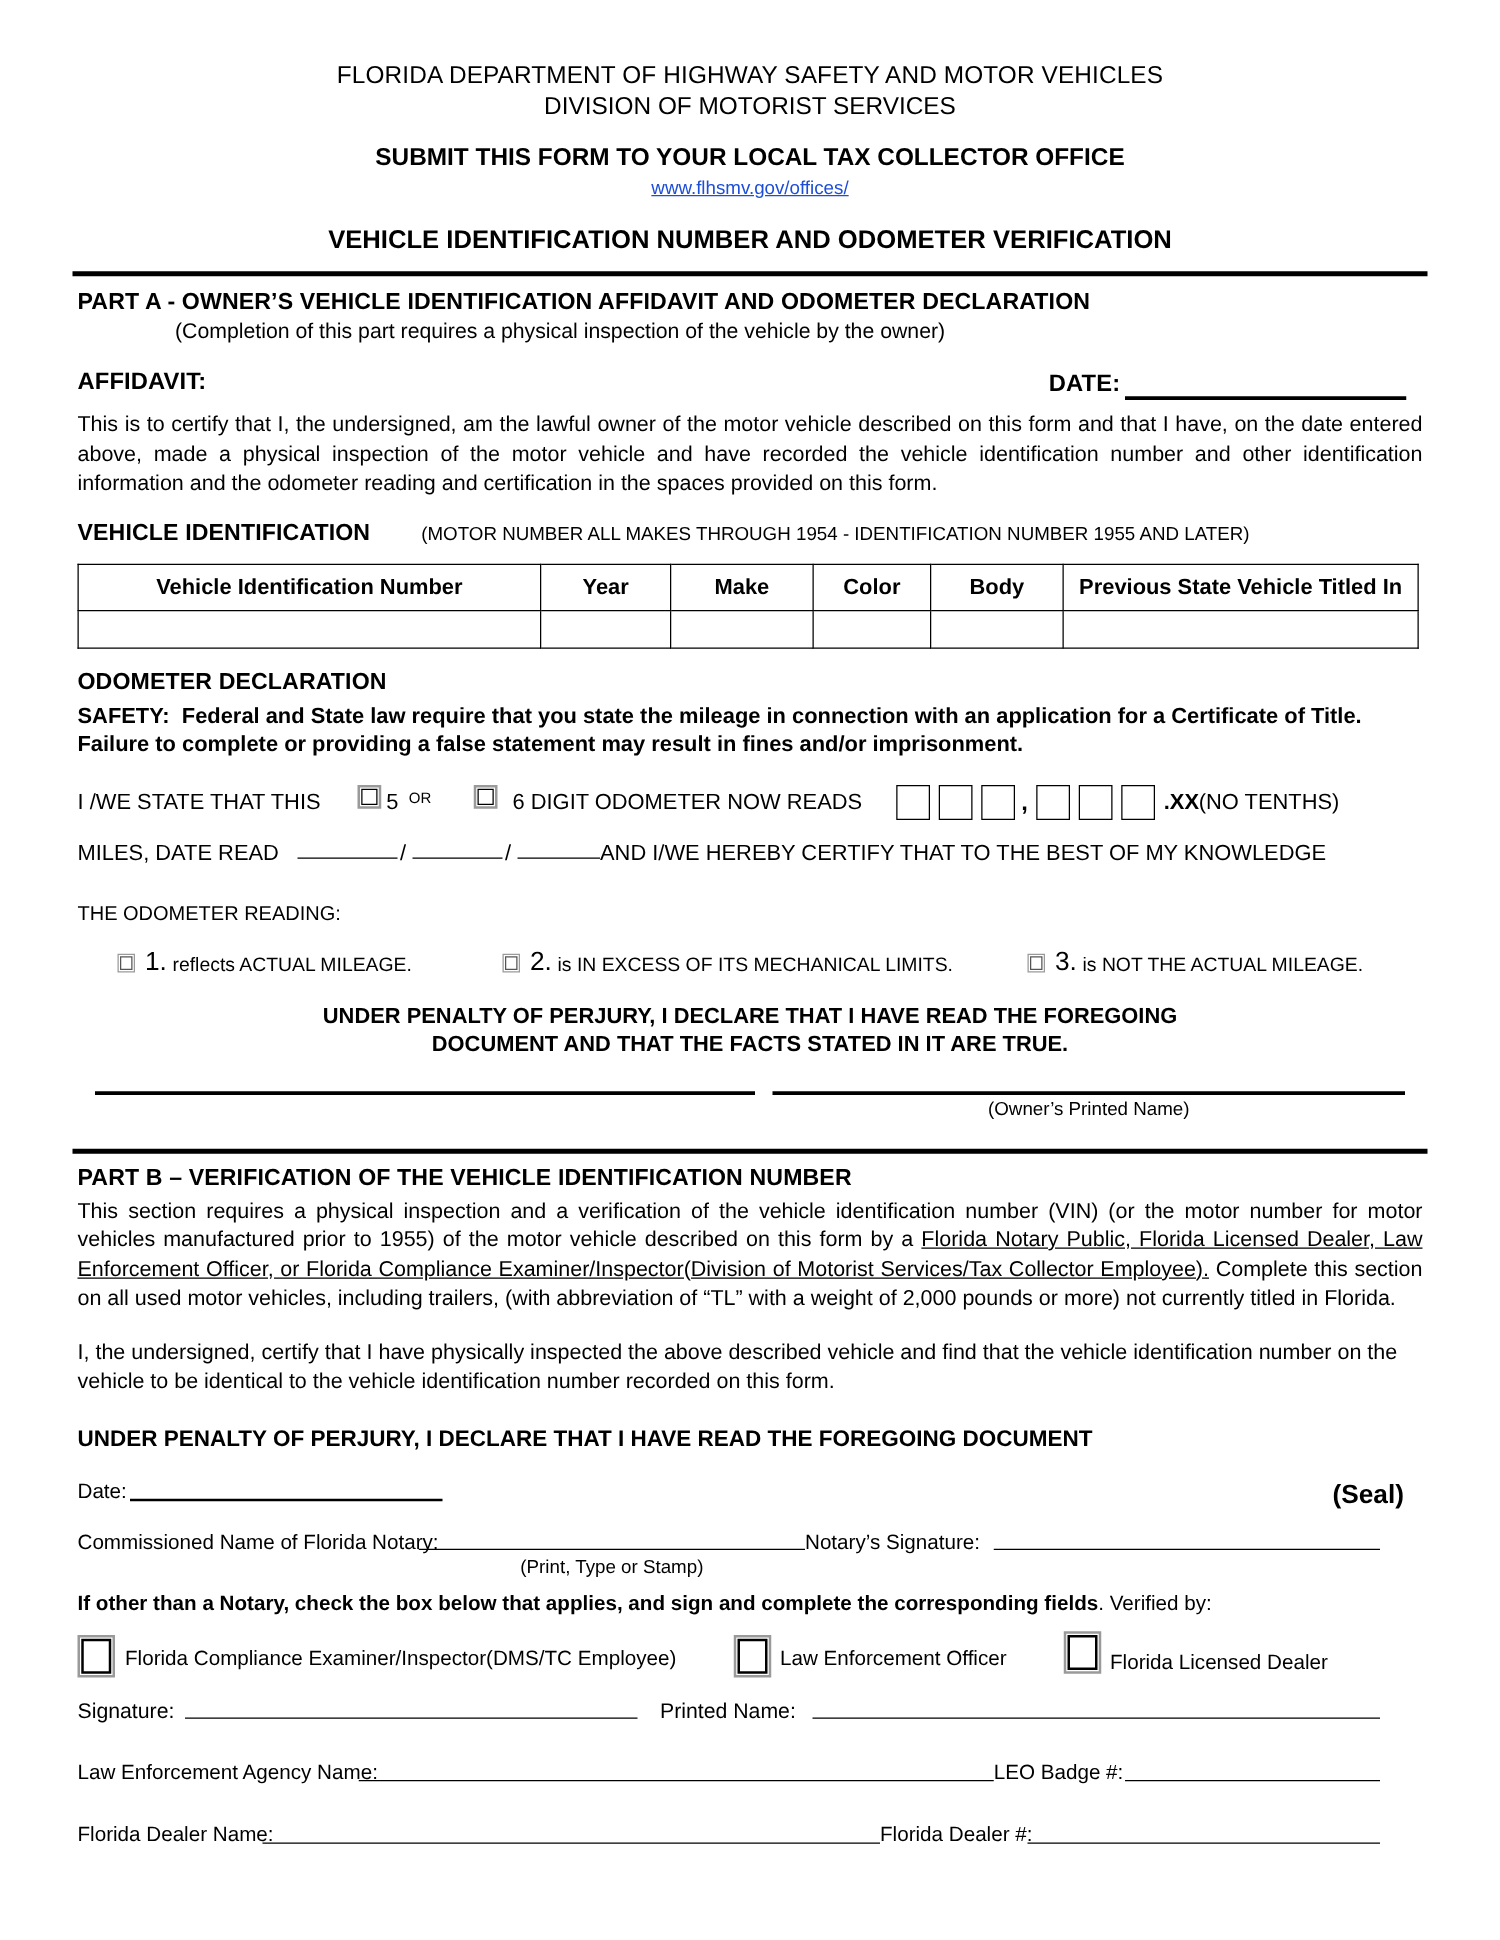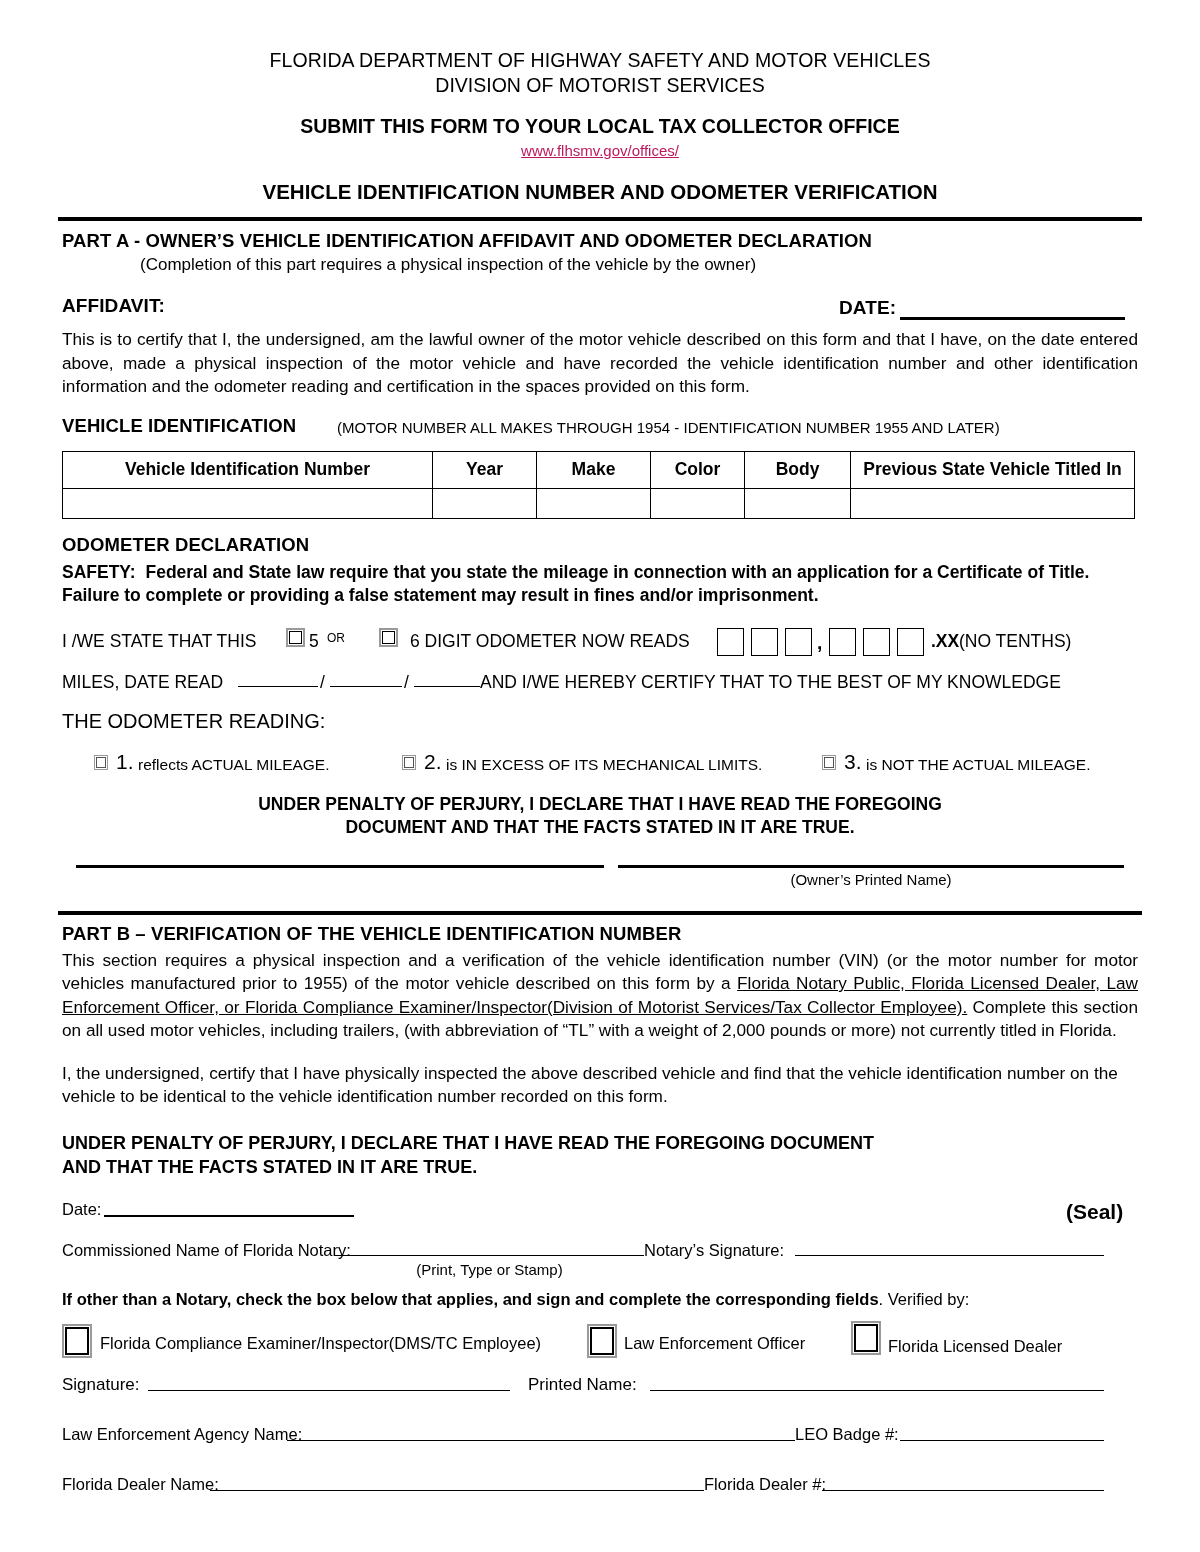--- a/index.html
+++ b/index.html
@@ -10,21 +10,21 @@
     -webkit-font-smoothing:antialiased;
   }
   .page{position:relative;width:1200px;height:1552px;overflow:hidden;}
 
   
   .hdr{text-align:center;}
   .hdr1{font-size:19.5px;letter-spacing:.1px;padding-top:48px;line-height:25px;}
   .hdr2{font-size:19.5px;line-height:25px;}
   .hdr3{font-size:19.5px;font-weight:bold;padding-top:16px;line-height:25px;}
   .hdrlink{font-size:15px;padding-top:2px;line-height:20px;}
-  .hdrlink a,.blue{color:#be185d;text-decoration:underline;}
+  .hdrlink a,.blue{color:#1d4ed8;text-decoration:underline;}
   .hdr4{font-size:20.5px;font-weight:bold;padding-top:18px;line-height:26px;}
 
   .rule-thick{border-top:4px solid #000;margin:12px 58px 0 58px;}
   .rule-thick2{border-top:4px solid #000;margin:0 58px;}
 
   
   .wrap{margin:0 62px;}
   .b{font-weight:bold;}
   .partttl{font-size:18.5px;font-weight:bold;letter-spacing:.1px;}
   .sub{font-size:17px;}
@@ -148,21 +148,21 @@
     <div class="row" style="height:32px;margin-top:5px;">
       <span class="abs" style="left:0;top:5px;font-size:17.5px;">MILES, DATE READ</span>
       <span class="abs ul" style="left:176px;top:5px;width:80px;"></span>
       <span class="abs" style="left:258px;top:5px;font-size:17.5px;">/</span>
       <span class="abs ul" style="left:268px;top:5px;width:72px;"></span>
       <span class="abs" style="left:342px;top:5px;font-size:17.5px;">/</span>
       <span class="abs ul" style="left:352px;top:5px;width:66px;"></span>
       <span class="abs" style="left:418px;top:5px;font-size:17.5px;">AND I/WE HEREBY CERTIFY THAT TO THE BEST OF MY KNOWLEDGE</span>
     </div>
 
-    <div style="font-size:20px;margin-top:11px;">THE ODOMETER READING:</div>
+    <div style="font-size:16px;margin-top:24px;">THE ODOMETER READING:</div>
 
     <div class="row" style="height:34px;margin-top:17px;">
       <span class="abs cbx-sm" style="left:32px;top:5px;">
           <span class="in"></span>
         </span>
       <span class="abs" style="left:54px;top:0px;font-size:21px;">1.</span>
       <span class="abs" style="left:76px;top:6px;font-size:15.5px;">reflects ACTUAL MILEAGE.</span>
 
       <span class="abs cbx-sm" style="left:340px;top:5px;">
           <span class="in"></span>
@@ -195,21 +195,20 @@
     <div class="partttl">PART B – VERIFICATION OF THE VEHICLE IDENTIFICATION NUMBER</div>
 
     <div class="body" style="margin-top:4px;text-align:justify;">
       <span>This section requires a physical inspection and a verification of the vehicle identification number (VIN) (or the motor number for motor vehicles manufactured prior to 1955) of the motor vehicle described on this form by a </span><span style="text-decoration:underline;">Florida Notary Public, Florida Licensed Dealer, Law Enforcement Officer, or Florida Compliance Examiner/Inspector(Division of Motorist Services/Tax Collector Employee).</span><span>  Complete this section on all used motor vehicles, including trailers, (with abbreviation of “TL” with a weight of 2,000 pounds or more) not currently titled in Florida.</span>
     </div>
 
     <div class="body" style="margin-top:19px;">I, the undersigned, certify that I have physically inspected the above described vehicle and find that the vehicle identification number on the vehicle to be identical to the vehicle identification number recorded on this form.</div>
 
     <div style="font-weight:bold;font-size:18px;line-height:24px;margin-top:22px;">
       <div>UNDER PENALTY OF PERJURY, I DECLARE THAT I HAVE READ THE FOREGOING DOCUMENT</div>
-      <div>AND THAT THE FACTS STATED IN IT ARE TRUE.</div>
     </div>
 
     <div class="row" style="height:34px;margin-top:17px;">
       <span class="abs" style="left:0;top:4px;font-size:16.5px;">Date:</span>
       <span class="abs ul2" style="left:42px;top:4px;width:250px;"></span>
       <span class="abs b" style="left:1004px;top:4px;font-size:21px;">(Seal)</span>
     </div>
 
     <div class="row" style="height:46px;margin-top:6px;">
       <span class="abs" style="left:0;top:5px;font-size:16.5px;">Commissioned Name of Florida Notary:</span>

